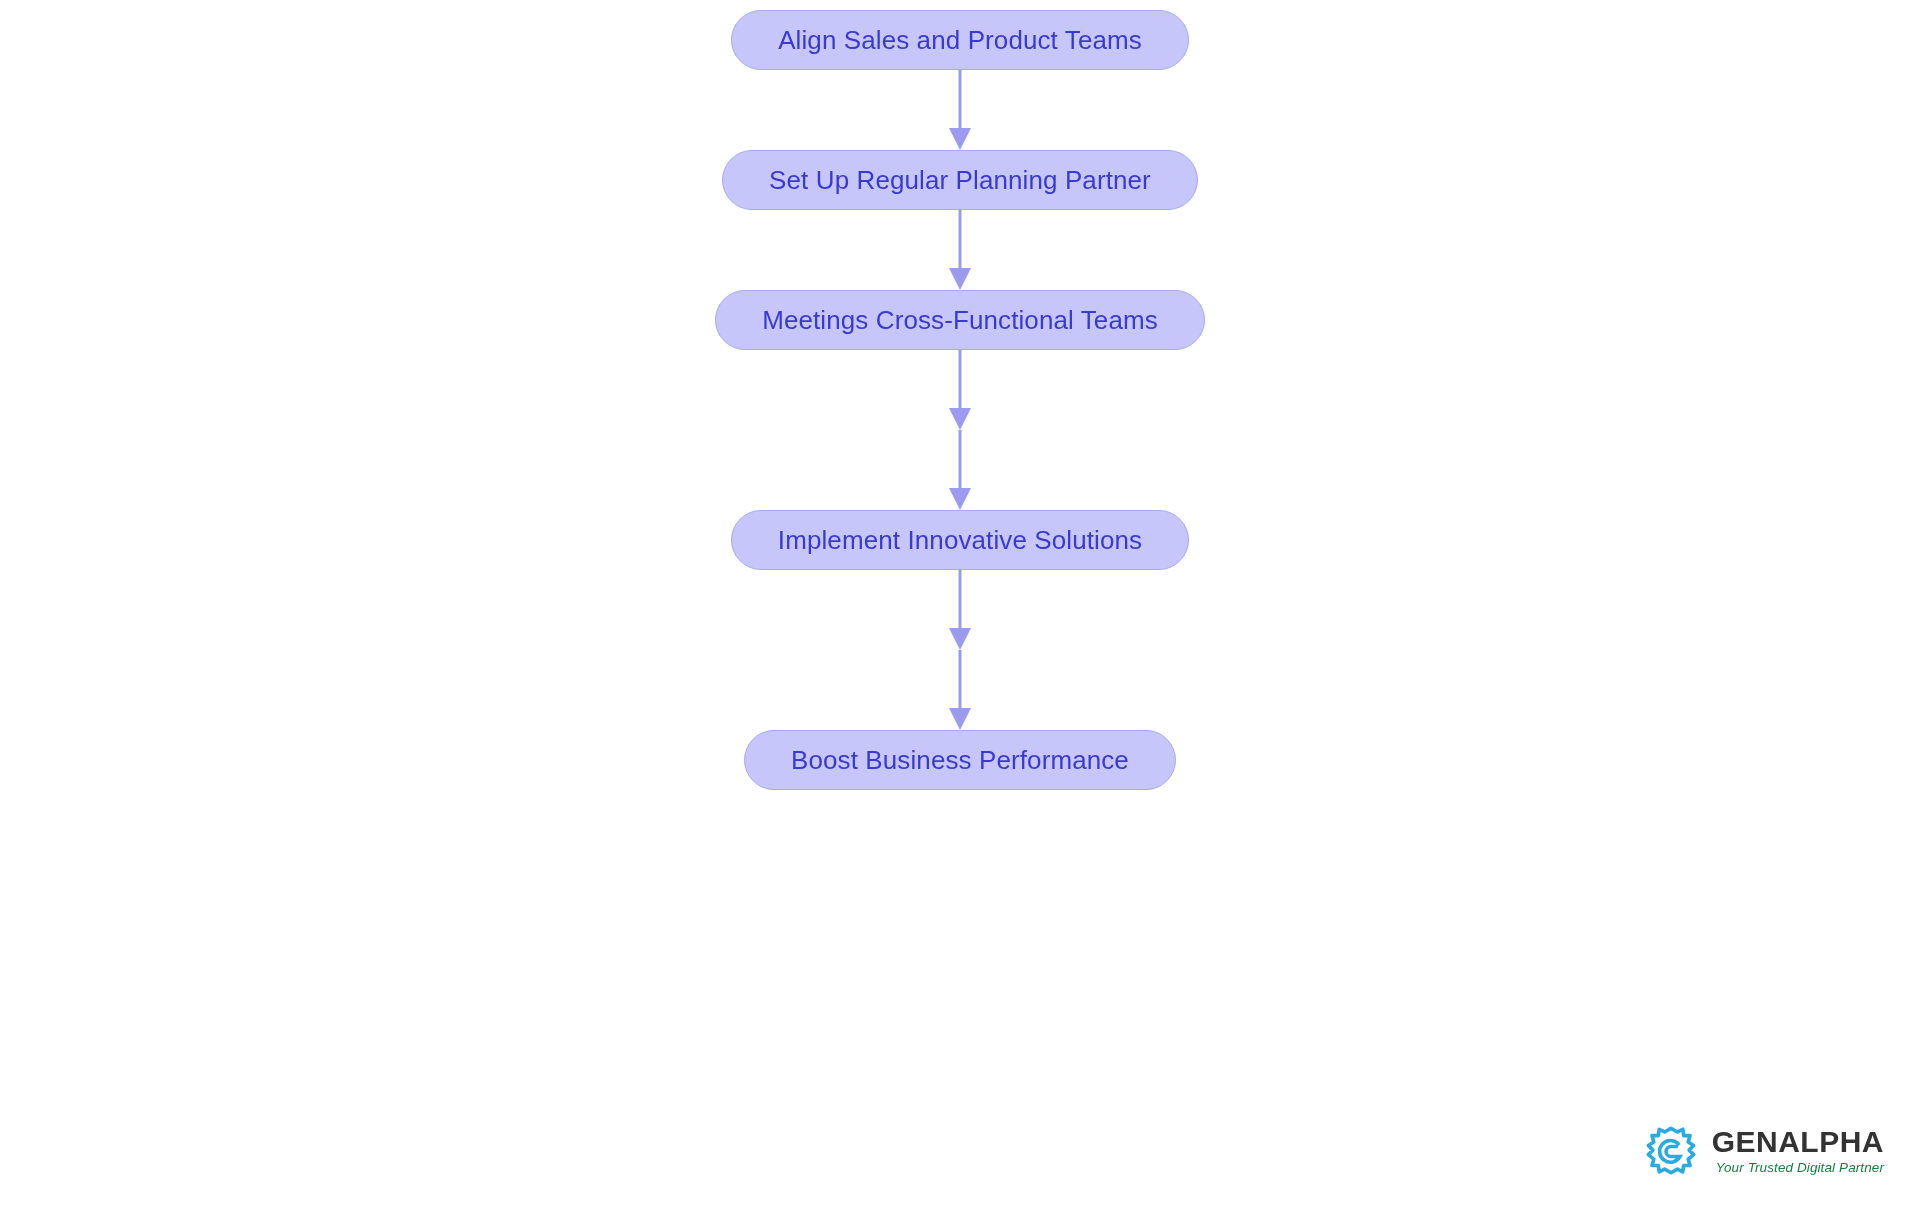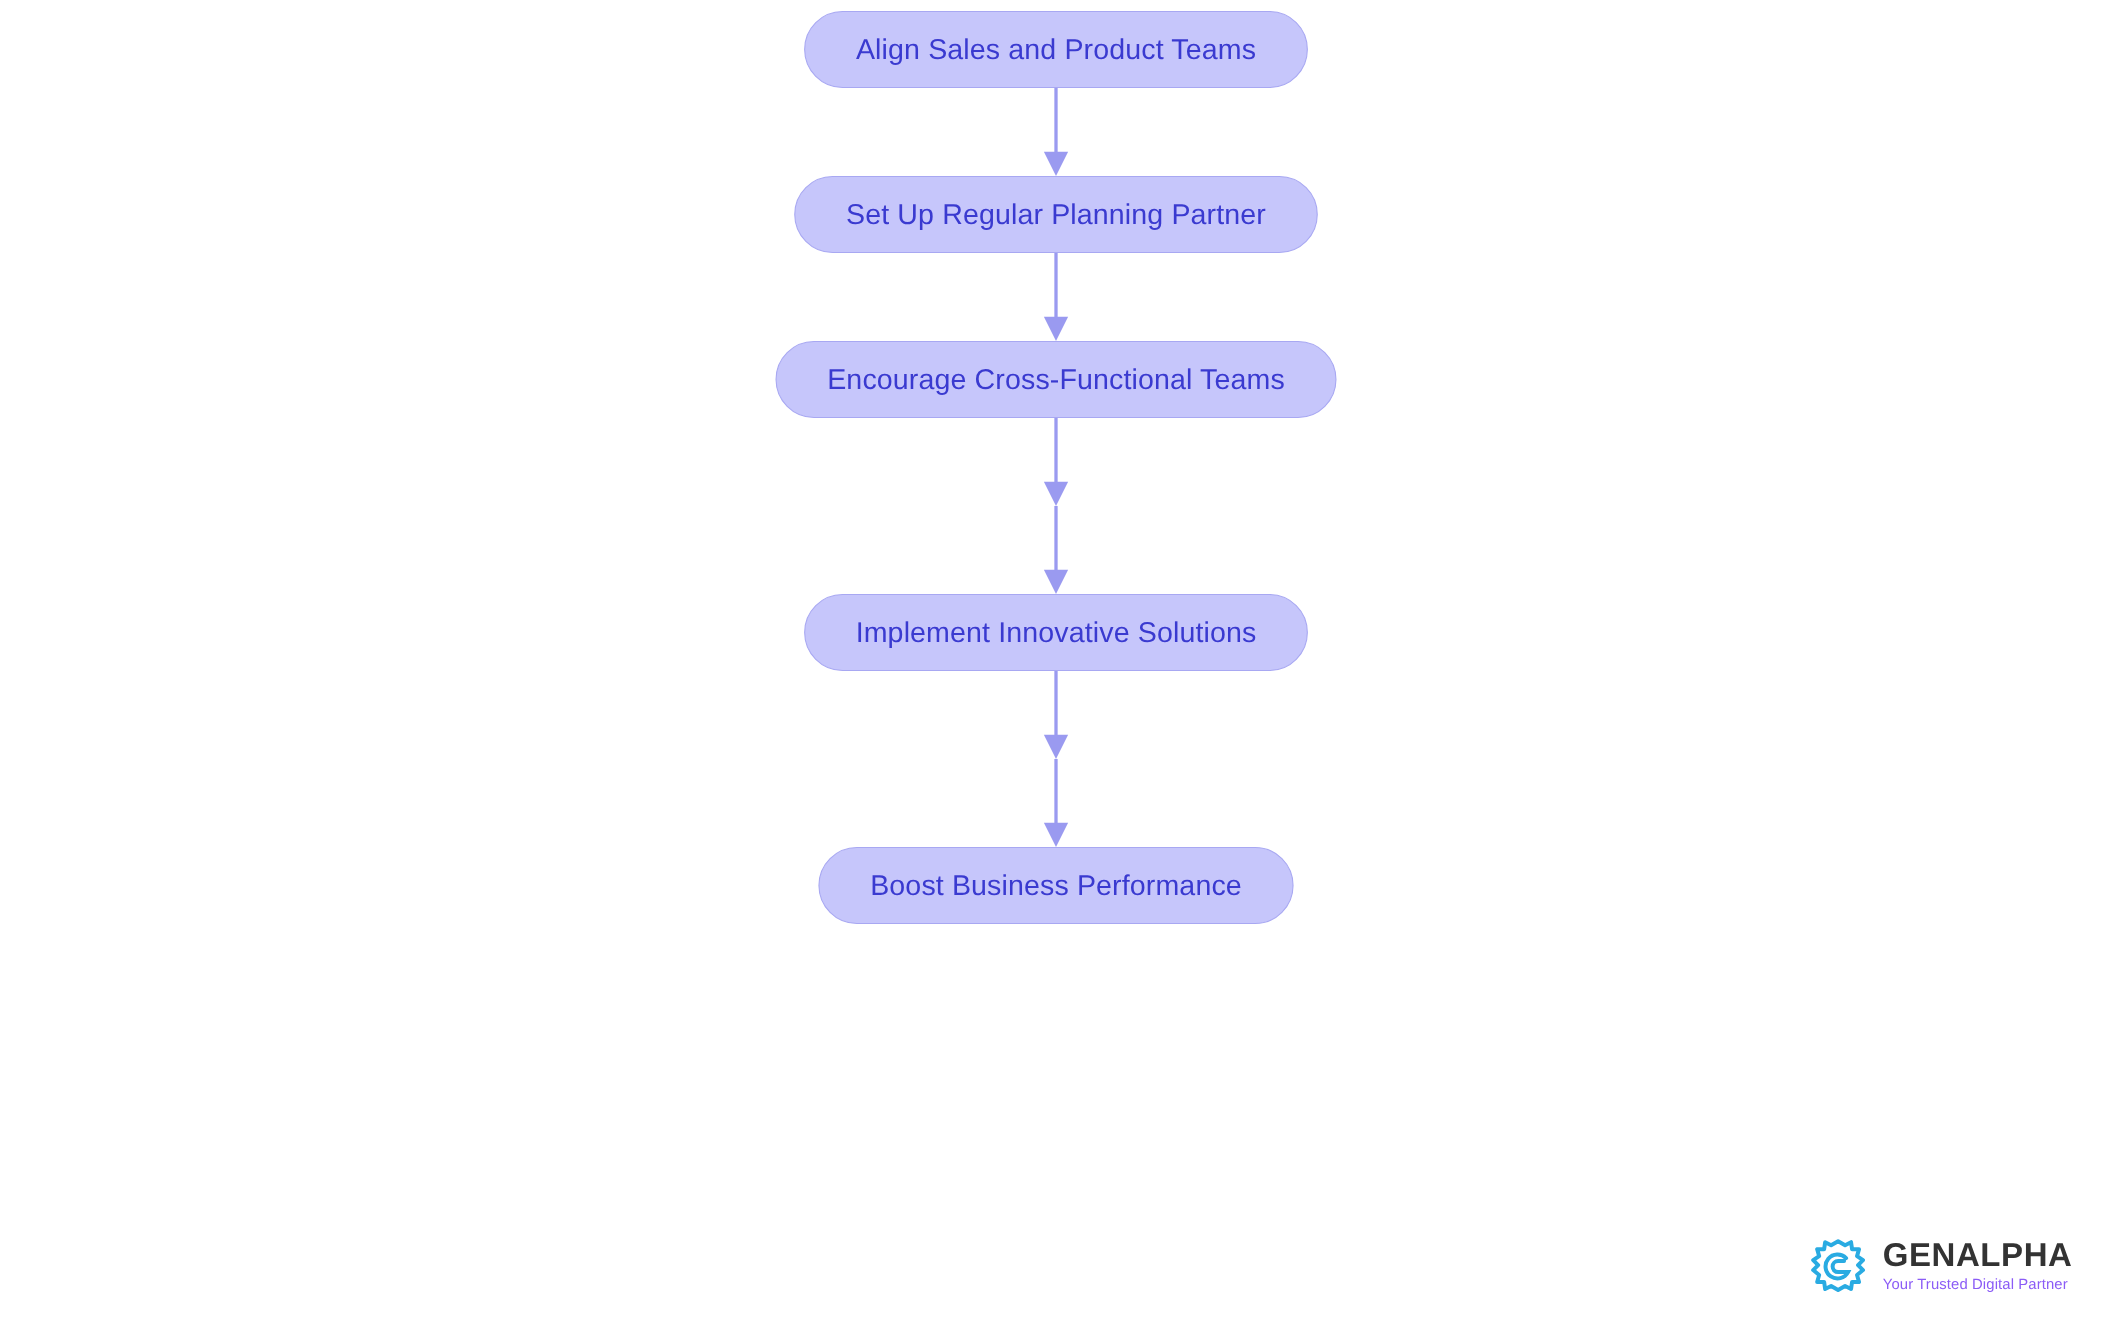--- a/index.html
+++ b/index.html
@@ -30,21 +30,21 @@
     flex-direction: column;
     align-items: center;
     justify-content: flex-start;
     padding-top: 10px;
   }
 
   .node {
     display: flex;
     align-items: center;
     justify-content: center;
-    height: 70px;
+    height: 60px;
     padding: 0 46px;
     background: #c6c6fb;
     border: 1.5px solid #a8a8f2;
     border-radius: 41px;
     white-space: nowrap;
   }
 
   .node-label {
     font-family: "Liberation Sans", sans-serif;
     font-size: 26px;
@@ -98,24 +98,26 @@
     font-family: "Liberation Sans", sans-serif;
     font-size: 30px;
     font-weight: bold;
     color: #333333;
     letter-spacing: 0.5px;
     line-height: 1.05;
   }
   .logo-tagline {
     font-family: "Liberation Sans", sans-serif;
     font-size: 13.5px;
-    color: #8b5cf6;
+    font-style: italic;
+    color: #15803d;
     letter-spacing: 0.1px;
     line-height: 1.2;
     margin-top: 2px;
+    text-align: right;
   }
 </style>
 </head>
 <body>
 
 <div id="canvas">
 
   <div class="flow">
 
     <div class="node">
@@ -130,21 +132,21 @@
     <div class="node">
       <span class="node-label">Set Up Regular Planning Partner</span>
     </div>
 
     <div class="connector">
       <div class="stem"></div>
       <div class="head"></div>
     </div>
 
     <div class="node">
-      <span class="node-label">Encourage Cross-Functional Teams</span>
+      <span class="node-label">Meetings Cross-Functional Teams</span>
     </div>
 
     <div class="connector">
       <div class="stem"></div>
       <div class="head"></div>
     </div>
 
 
     <div class="connector">
       <div class="stem"></div>

